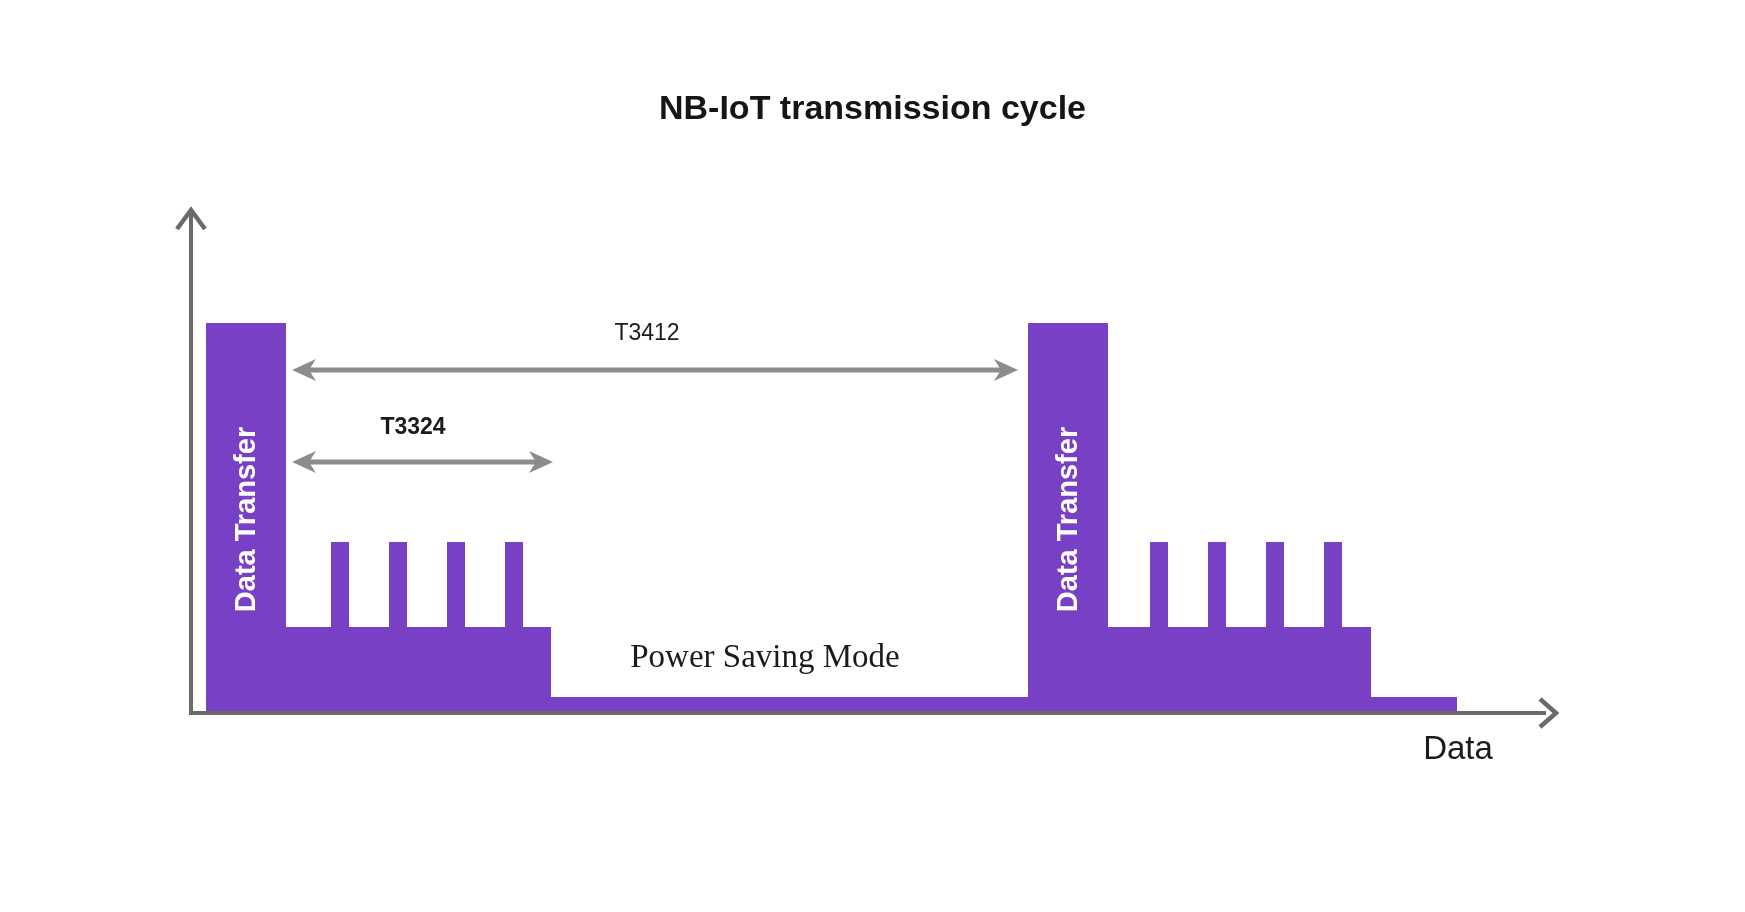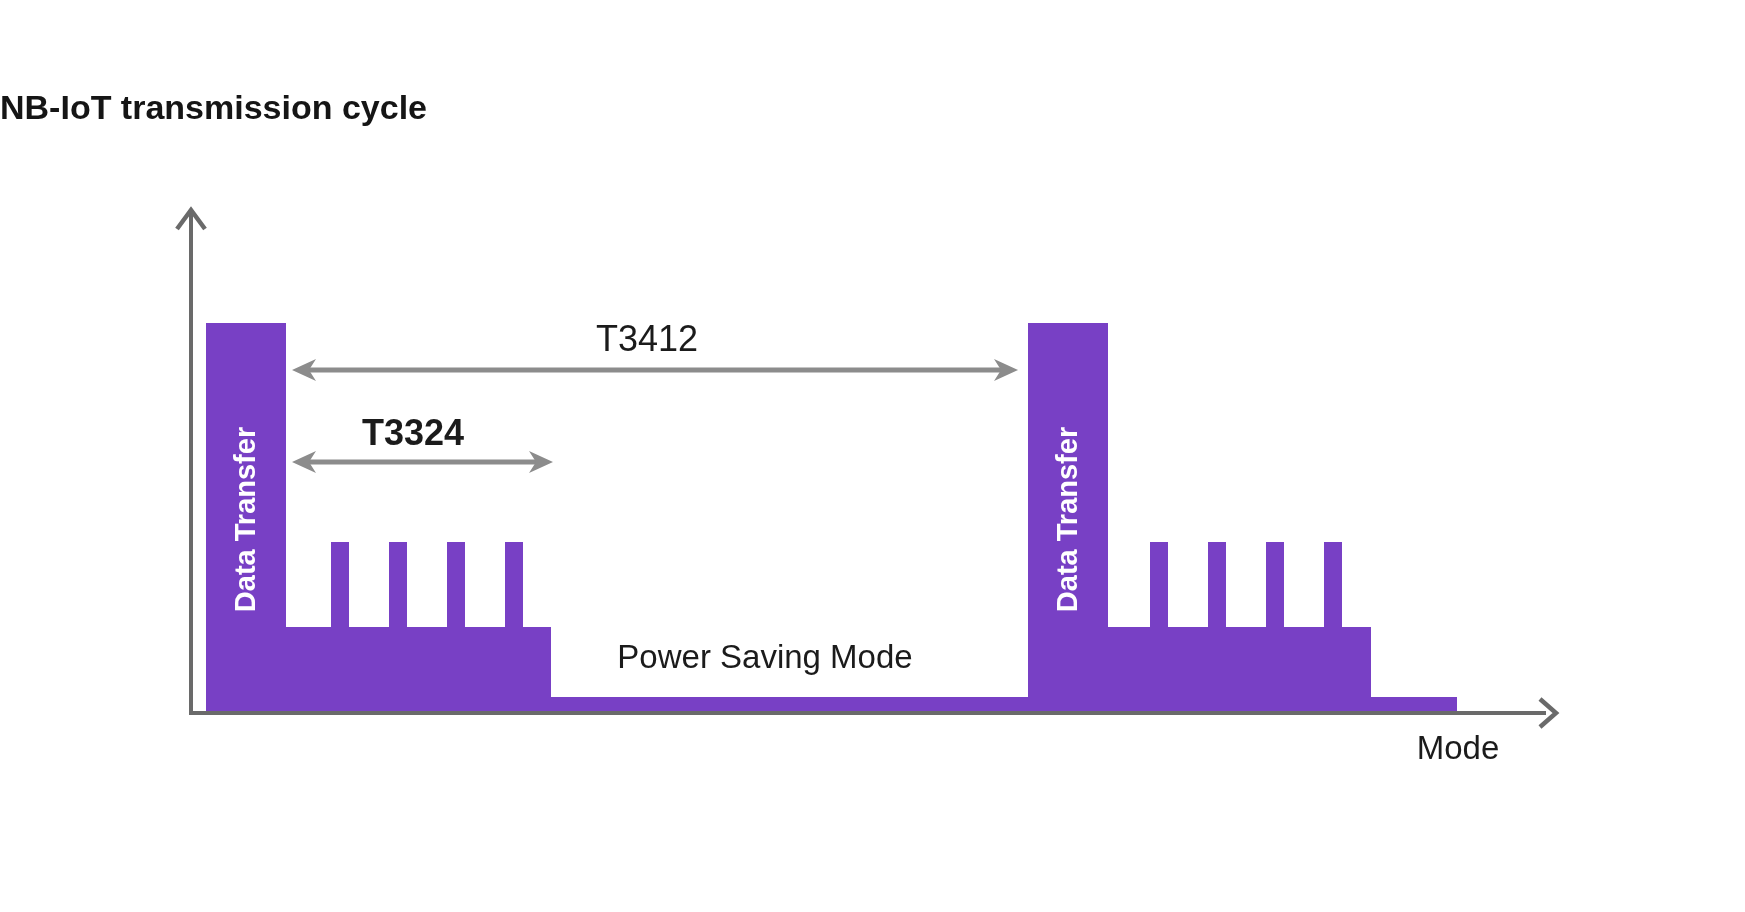--- a/index.html
+++ b/index.html
@@ -19,40 +19,42 @@
     position: absolute;
     left: 0;
     top: 0;
   }
   .title {
     position: absolute;
     left: 0;
     top: 90px;
     width: 1745px;
     margin: 0;
+    text-align: center;
     font-size: 34px;
     line-height: 1;
     font-weight: bold;
     color: #151515;
   }
   .label {
     position: absolute;
     color: #1b1b1b;
     line-height: 1;
     white-space: nowrap;
   }
   .timer-label {
-    font-size: 36px;
+    font-size: 23px;
     width: 200px;
     text-align: center;
   }
   .psm-label {
     font-size: 33px;
     width: 400px;
     text-align: center;
+    font-family: Liberation Serif, serif;
   }
   .time-label {
     font-size: 33px;
     width: 200px;
     text-align: center;
   }
   .idle-label {
     color: #ffffff;
     font-weight: bold;
     font-size: 28px;
@@ -133,15 +135,15 @@
   <div class="label timer-label" style="left:313px; top:415px;font-weight:bold;">T3324</div>
 
   <div class="bar-label-box" style="left:206px; top:323px; width:80px; height:392px;">
     <span class="bar-label">Data Transfer</span>
   </div>
   <div class="bar-label-box" style="left:1028px; top:323px; width:80px; height:392px;">
     <span class="bar-label">Data Transfer</span>
   </div>
   <div class="label psm-label" style="left:565px; top:640px;">Power Saving Mode</div>
 
-  <div class="label time-label" style="left:1358px; top:731px;">Mode</div>
+  <div class="label time-label" style="left:1358px; top:731px;">Data</div>
 
 </div>
 
 </body></html>

